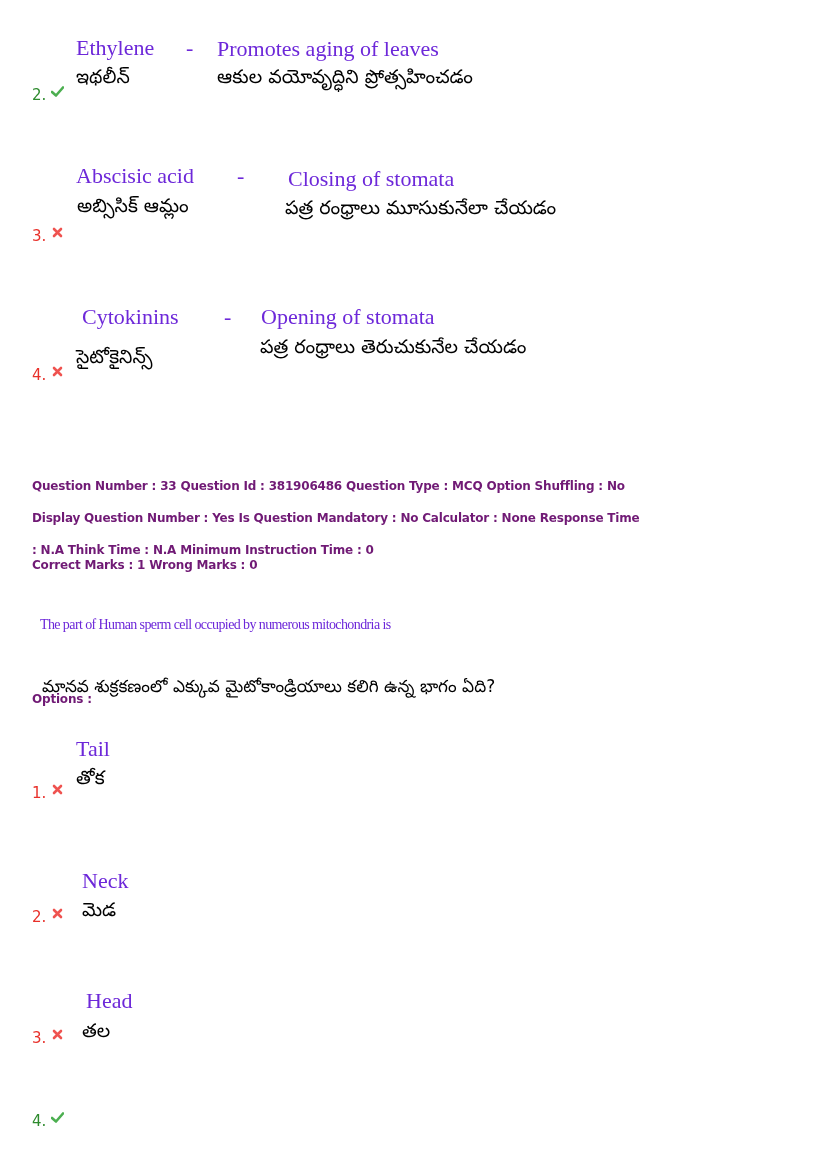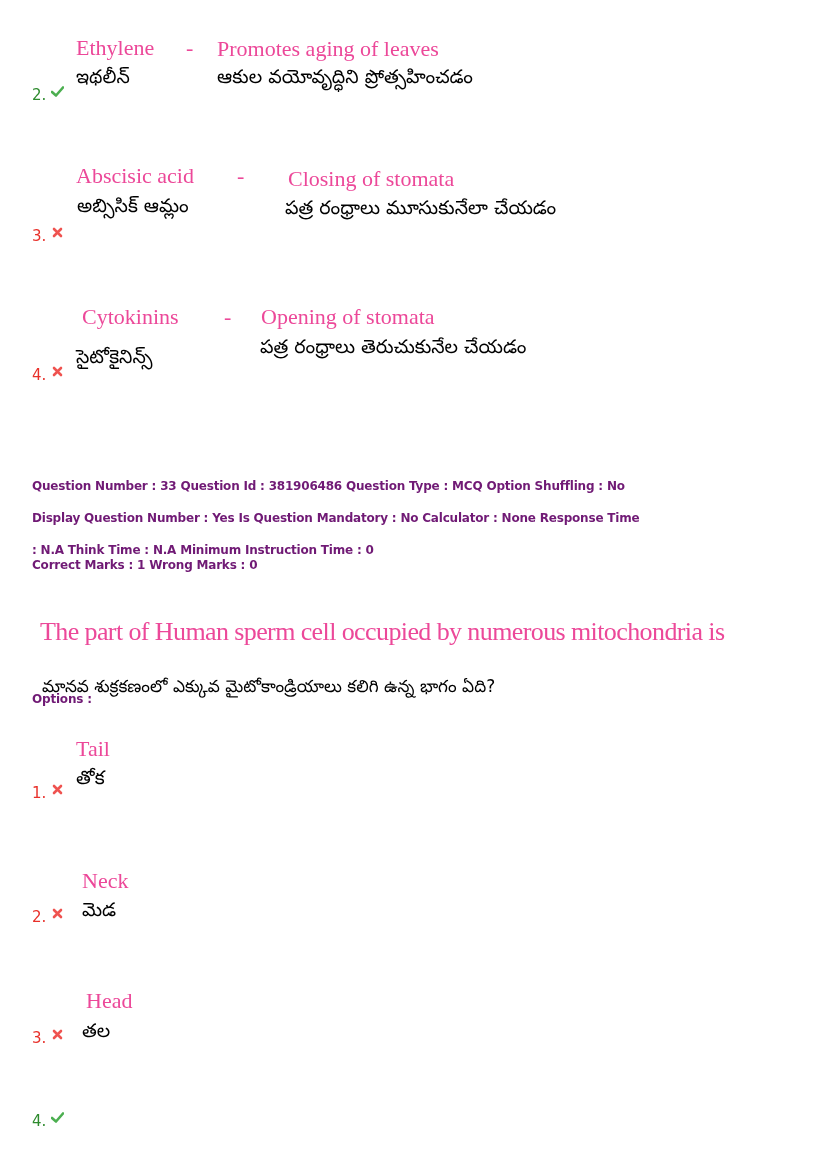--- a/index.html
+++ b/index.html
@@ -10,21 +10,21 @@
     body {
       width: 826px;
       height: 1169px;
       position: relative;
       overflow: hidden;
       color: #000;
     }
     .abs { position: absolute; }
     .serif {
       font-family: "Liberation Serif", "DejaVu Serif", serif;
-      color: #ec4899;
+      color: #6d28d9;
     }
     .meta {
       font-family: "DejaVu Sans", "Liberation Sans", sans-serif;
       font-weight: bold;
       font-size: 12px;
       color: #701a75;
       white-space: nowrap;
       letter-spacing: -0.2px;
     }
     .num {
@@ -39,21 +39,21 @@
     .num .mark {
       display: inline-block;
       margin-left: 5px;
       width: 13px;
       height: 11px;
       position: relative;
       top: -4px;
     }
     .en { font-size: 22px; line-height: 24px; white-space: nowrap; }
     .te { font-size: 19px; line-height: 24px; white-space: nowrap; font-family: "DejaVu Sans", sans-serif; }
-    .qtext-en { font-size: 26px; white-space: nowrap; letter-spacing: -0.6px; }
+    .qtext-en { font-size: 14px; white-space: nowrap; letter-spacing: -0.6px; }
     .qtext-te { font-size: 17px; white-space: nowrap; font-family: "DejaVu Sans", sans-serif; }
   </style>
 </head>
 <body>
 
 <div>
 
   <div>
     <div class="abs serif en" style="left:76px; top:36px;">Ethylene</div>
     <div class="abs serif en" style="left:186px; top:36px;">-</div>

